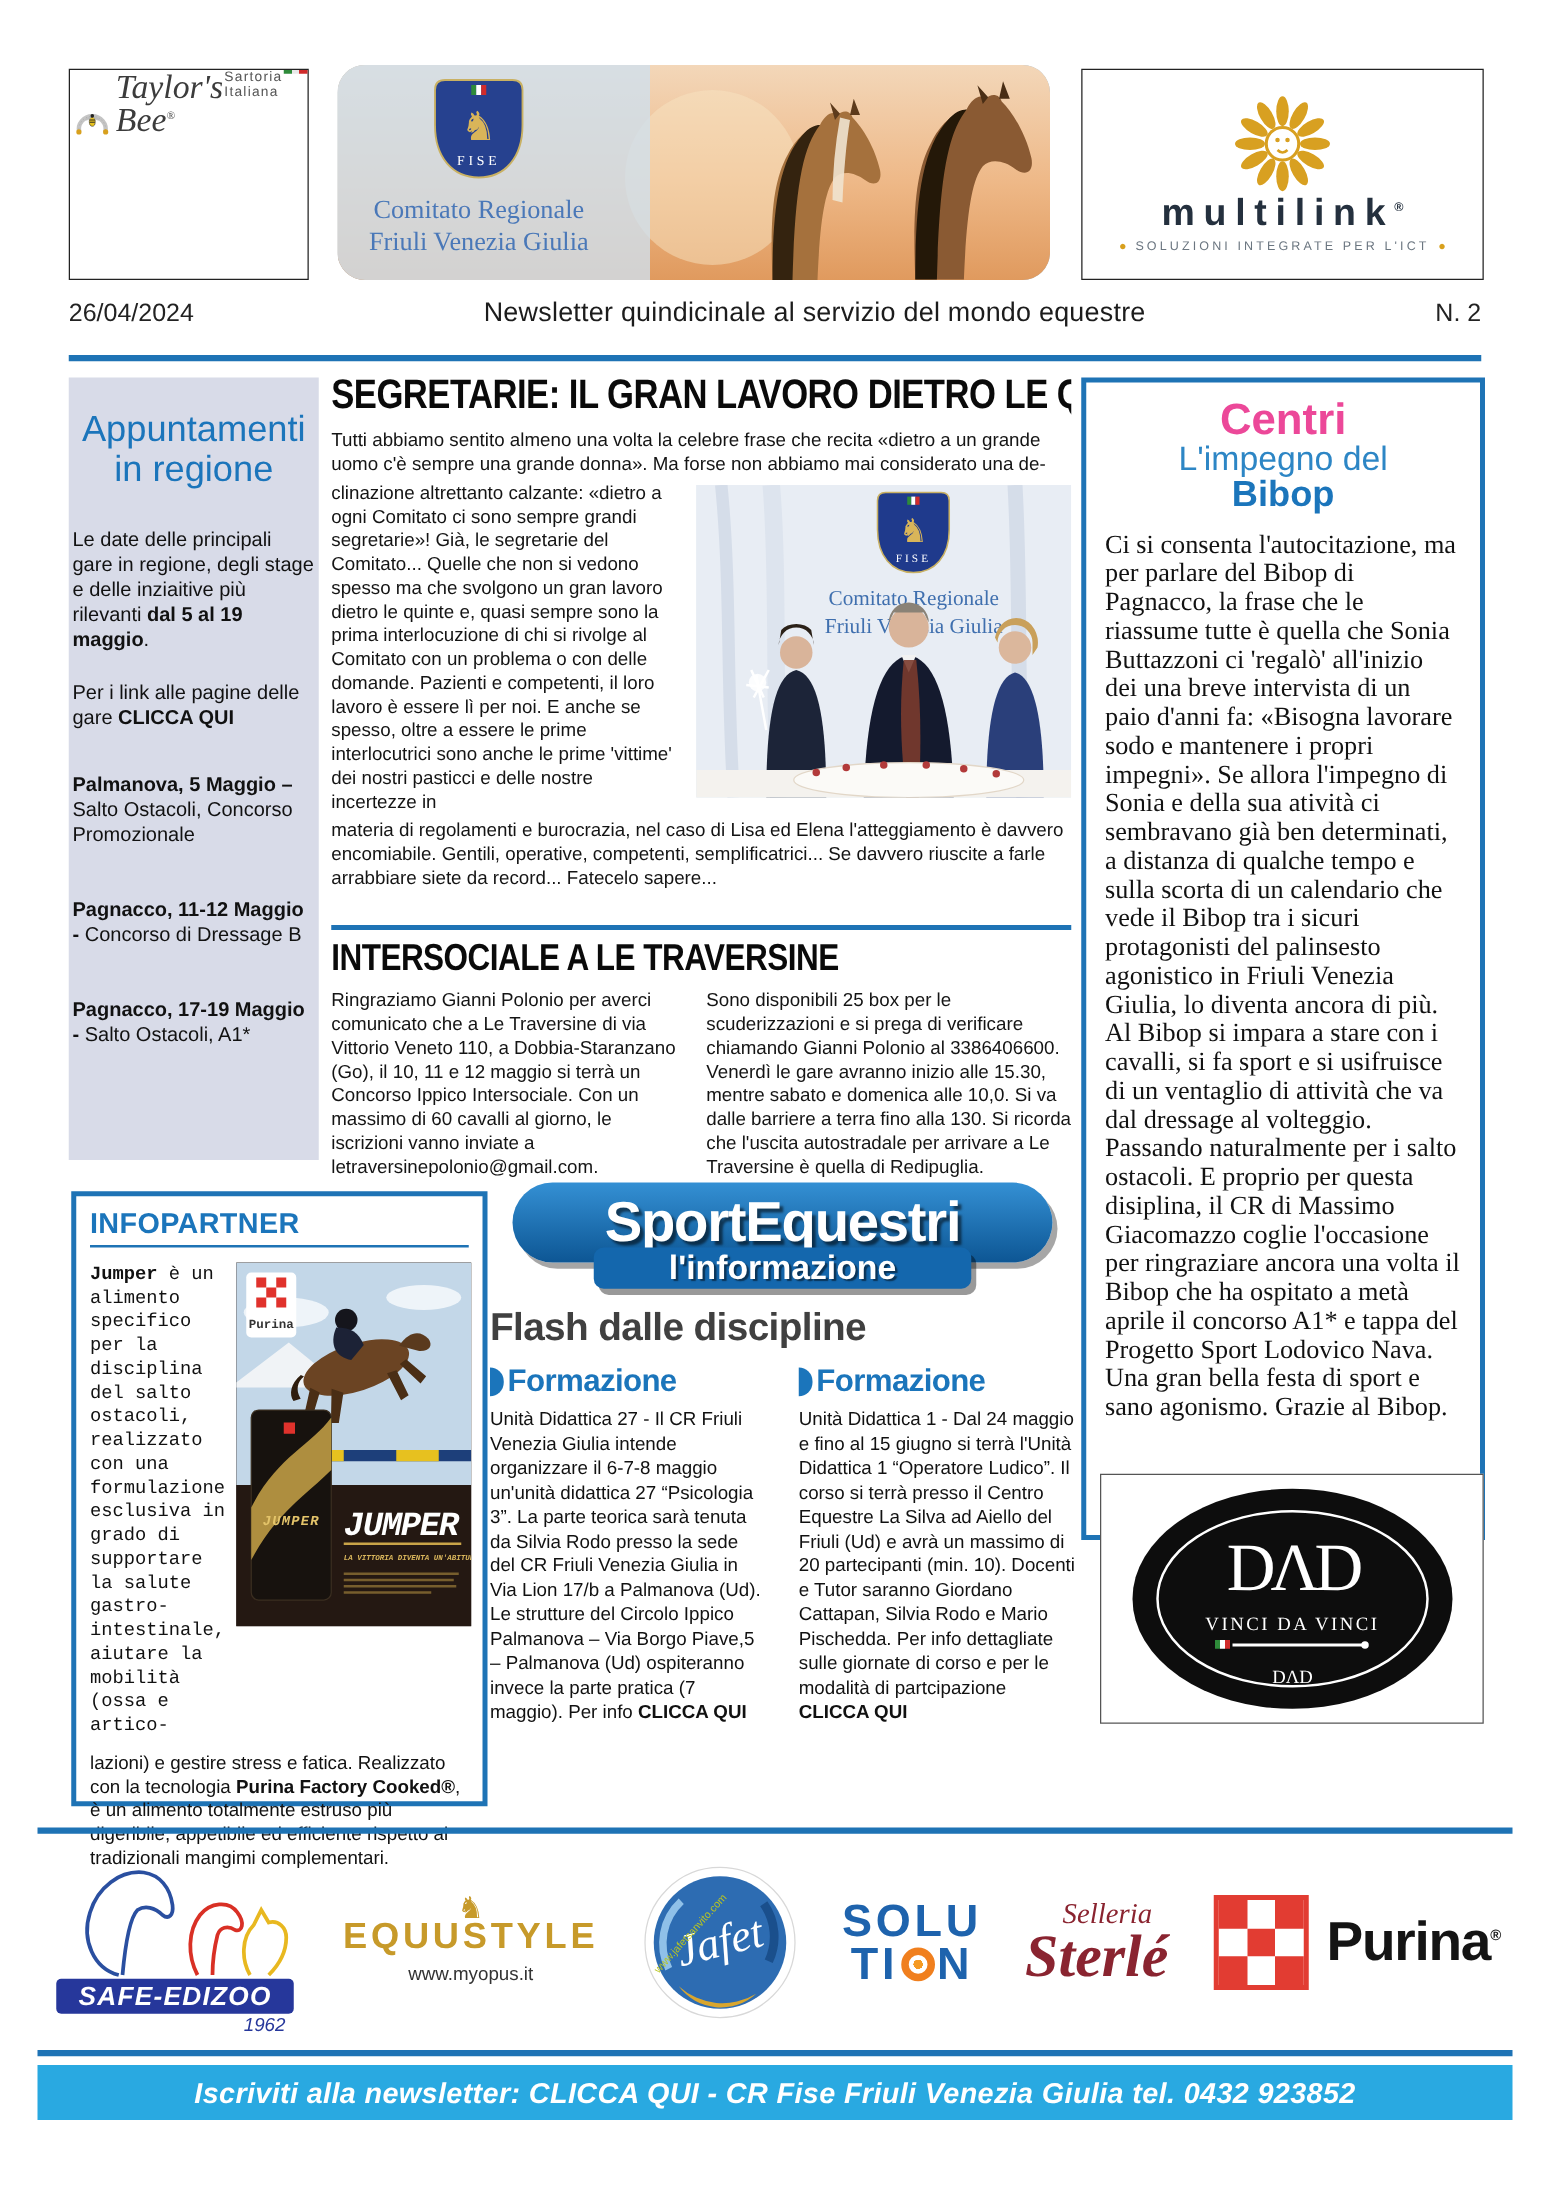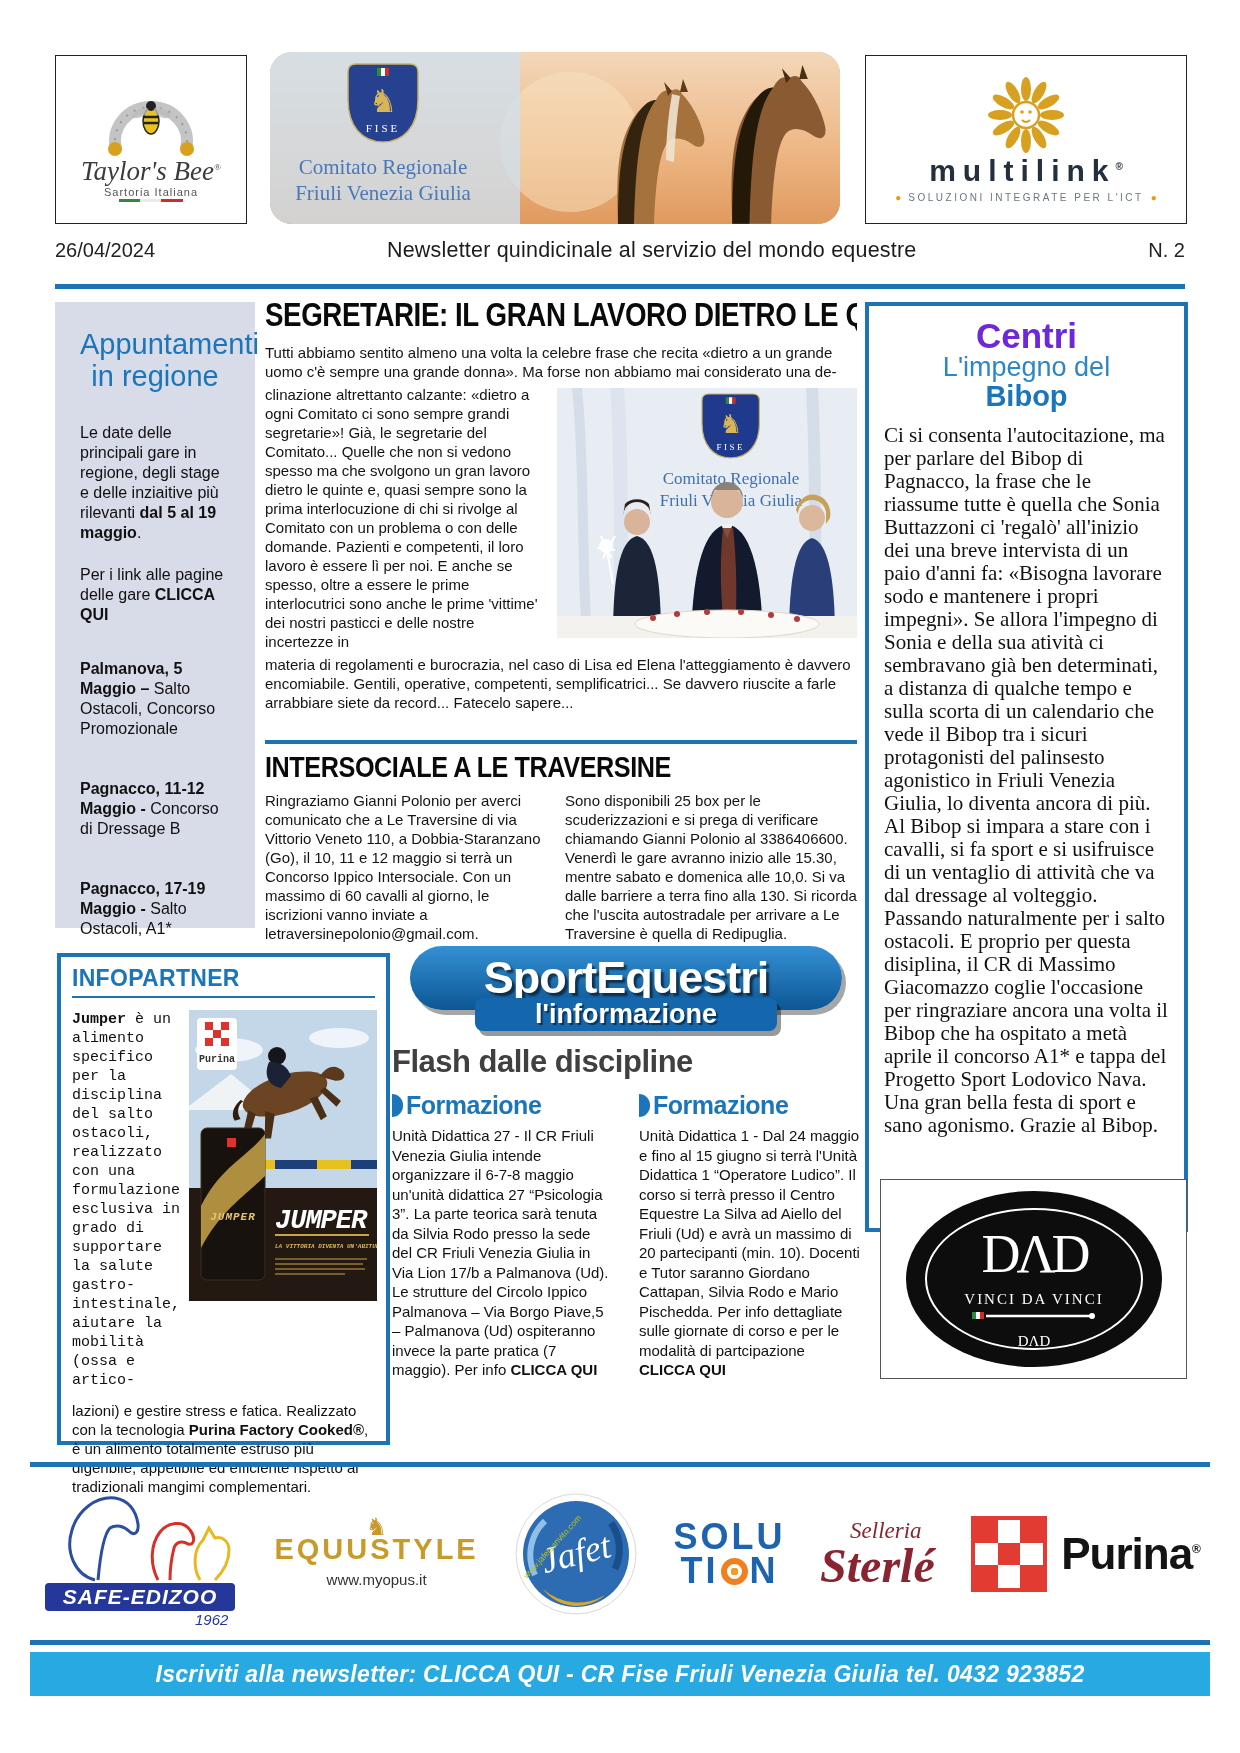--- a/index.html
+++ b/index.html
@@ -3,41 +3,41 @@
 <meta charset="utf-8">
 <style>
   html,body{margin:0;padding:0;background:#fff;}
   .page{position:relative;width:1240px;height:1753px;background:#fff;overflow:hidden;
         font-family:"Liberation Sans",sans-serif;color:#111;}
   .abs{position:absolute;}
   .rule{position:absolute;background:#1e73b5;height:5px;}
 
   
   #tb-box{left:55px;top:55px;width:190px;height:167px;border:1px solid #222;
-          display:flex;flex-direction:column;align-items:center;justify-content:center;gap:1px;}
+          display:flex;flex-direction:row;align-items:flex-start;justify-content:center;gap:1px;}
   .tb-name{font-family:"Liberation Serif",serif;font-style:italic;font-size:27px;color:#3c3c3c;line-height:1;}
   .tb-name sup{font-size:9px;}
   .tb-tag{font-size:11px;color:#555;letter-spacing:1px;}
   .tb-flag{width:64px;height:3px;background:linear-gradient(90deg,#2e8b3a 0 33%,#e9e9e9 33% 66%,#d12b2b 66% 100%);}
   #banner{left:270px;top:52px;width:570px;height:172px;border-radius:22px;overflow:hidden;box-shadow:0 0 0 1px #9db6cc inset;}
   #ml-box{left:865px;top:55px;width:320px;height:167px;border:1px solid #222;
           display:flex;flex-direction:column;align-items:center;justify-content:center;}
   .ml-name{font-size:30px;font-weight:bold;color:#24303e;letter-spacing:7px;line-height:1;margin-top:2px;}
   .ml-name sup{font-size:10px;letter-spacing:0;}
   .ml-tagrow{display:flex;align-items:center;gap:7px;margin-top:6px;}
   .ml-dot{color:#d8a01d;font-size:10px;line-height:1;}
   .ml-tag{font-size:10px;color:#6b7680;letter-spacing:2.5px;}
 
   .daterow{position:absolute;left:55px;top:238px;width:1130px;display:flex;justify-content:space-between;align-items:baseline;}
   .d-date,.d-issue{font-size:20px;color:#222;}
   .d-sub{font-size:21.5px;color:#1c1c1c;letter-spacing:.2px;}
   #rule1{left:55px;top:284px;width:1130px;}
 
   
-  #sidebar{left:55px;top:302px;width:200px;height:626px;background:#d8dbe8;box-sizing:border-box;padding:20px 25px 0;}
+  #sidebar{left:55px;top:302px;width:200px;height:626px;background:#d8dbe8;box-sizing:border-box;padding:20px 3px 0;}
   .sb-title{color:#1b75bb;font-size:29px;line-height:1.12;text-align:center;margin:6px 0 30px;}
   .sb-p{font-size:16px;line-height:20px;margin:0 0 22px;}
   .sb-ev{font-size:16px;line-height:20px;margin:0 0 40px;}
   .bold{font-weight:bold;}
 
   
   #article{left:265px;top:296px;width:592px;height:438px;overflow:hidden;}
   .art-title{font-size:33px;font-weight:bold;letter-spacing:-.5px;transform:scaleX(.84);
              transform-origin:0 50%;white-space:nowrap;margin:0 0 9px;color:#0a0a0a;}
   .bodytext{font-size:15px;line-height:19px;color:#141414;}
@@ -48,21 +48,21 @@
   
   #intersociale{left:265px;top:750px;width:592px;height:198px;overflow:hidden;}
   .int-title{font-size:30px;font-weight:bold;letter-spacing:-.5px;transform:scaleX(.84);
              transform-origin:0 50%;white-space:nowrap;margin:0 0 7px;color:#0a0a0a;}
   .int-cols{display:flex;gap:16px;}
   .int-c1{width:284px;}
   .int-c2{width:292px;}
 
   
   #bibop{left:865px;top:302px;width:323px;height:930px;border:4px solid #1e73b5;box-sizing:border-box;padding:12px 15px 0;background:#fff;}
-  .bb-t1{color:#6d28d9;font-weight:bold;font-size:35px;line-height:1;text-align:center;}
+  .bb-t1{color:#ec4899;font-weight:bold;font-size:35px;line-height:1;text-align:center;}
   .bb-t2{color:#2d86c5;font-size:27px;line-height:1.05;text-align:center;}
   .bb-t3{color:#1b75bb;font-weight:bold;font-size:29px;line-height:1.05;text-align:center;margin-bottom:12px;}
   .bb-p{font-family:"Liberation Serif",serif;font-size:21px;line-height:23px;margin:0;color:#121212;}
 
   
   #vinci{left:880px;top:1179px;width:305px;height:198px;border:1px solid #555;background:#fff;
          display:flex;align-items:center;justify-content:center;}
 
   
   #infopartner{left:57px;top:953px;width:333px;height:492px;border:4px solid #1e73b5;box-sizing:border-box;padding:8px 11px;background:#fff;}

